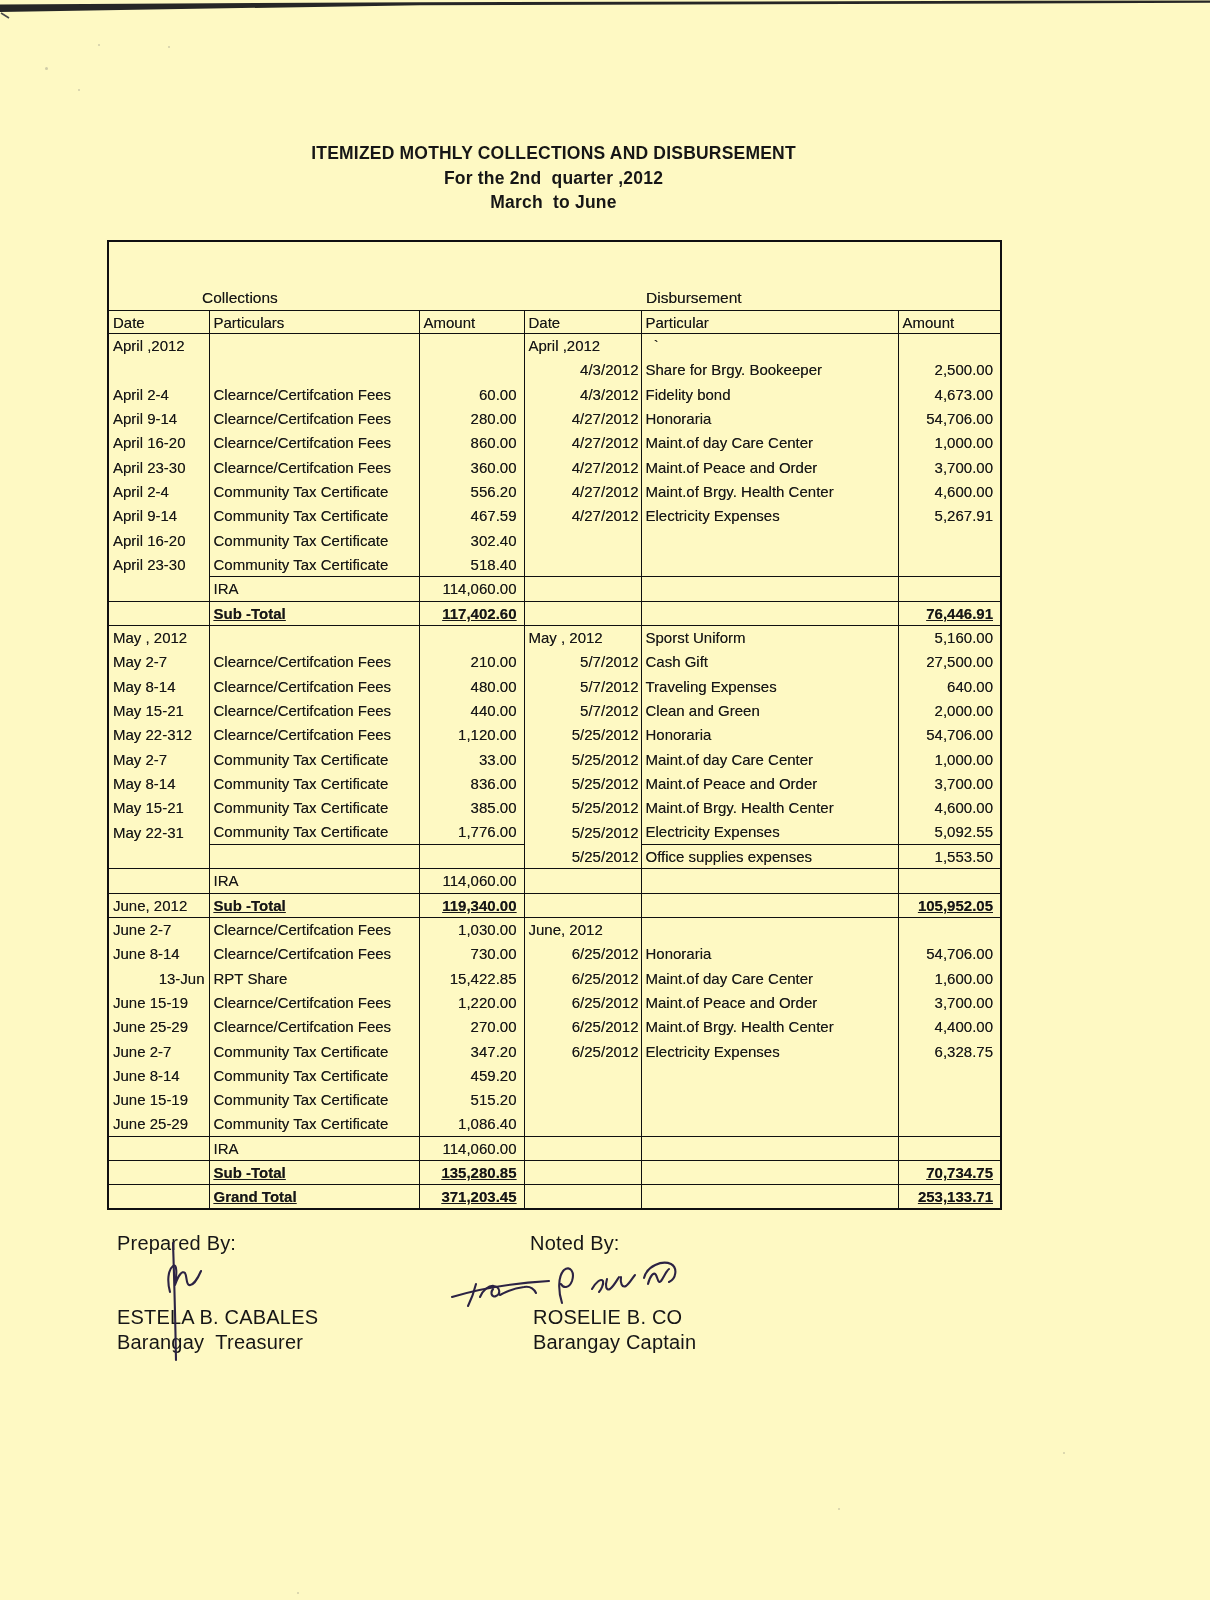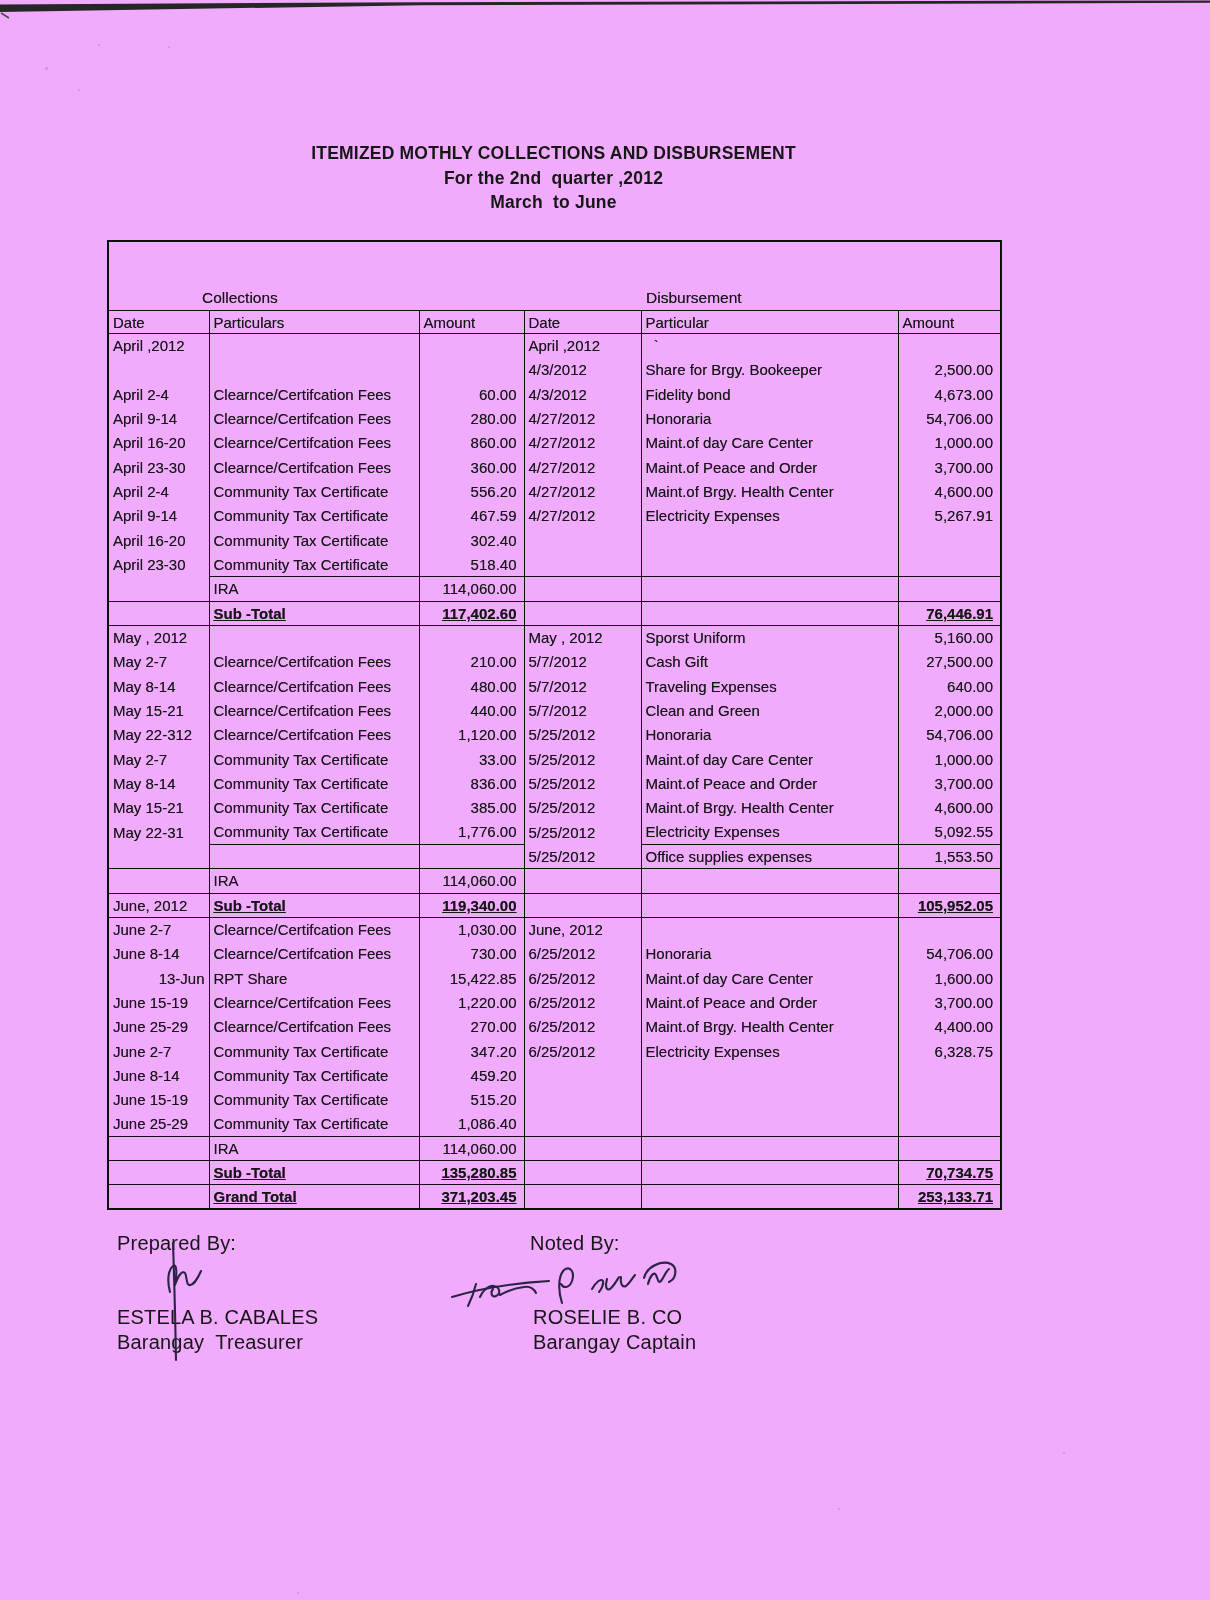--- a/index.html
+++ b/index.html
@@ -1,18 +1,18 @@
 <!DOCTYPE html>
 <html style="--ink: #2c2344;"><head>
 <meta charset="utf-8">
 <style>
   html,body{margin:0;padding:0;background:#ffffff;}
   .page{
     position:relative; width:1210px; height:1600px; overflow:hidden;
-    background:#f0abfc; color:#161616;
+    background:#fef9c3; color:#161616;
     font-family:"Liberation Sans","DejaVu Sans",sans-serif;
   }
   
   .scan-edge{position:absolute;top:0;left:0;}
   
   .title-block{position:absolute;left:107px;top:141px;width:893px;text-align:center;}
   .title-block div{white-space:pre;font-weight:700;font-size:17.5px;line-height:24.5px;letter-spacing:.2px;}
   
   .tbl-wrap{position:absolute;left:107px;top:240px;width:893px;}
   table{border-collapse:collapse;table-layout:fixed;width:893px;border:2.2px solid #101010;}
@@ -20,21 +20,21 @@
         text-shadow:0 0 .4px rgba(10,10,10,.55);padding:0 2px 0 4px;vertical-align:middle;}
   tr.band{height:44px;}
   tr.band td{position:relative;padding:0;}
   tr.band td{border-bottom:1.7px solid #101010;}
   .grp{position:absolute;bottom:3px;font-size:15.5px;}
   tr.colhead{height:23px;}
   tr.colhead th{text-align:left;border-bottom:1.8px solid #101010;}
   tr.colhead th + th, tbody td + td{border-left:1.7px solid #101010;}
   tbody tr{height:24.33px;}
   td.amt{text-align:right;padding-right:7px;}
-  td.dater{text-align:left;padding-right:2px;}
+  td.dater{text-align:right;padding-right:2px;}
   td.al{text-align:left;padding-left:4px;}
   td.ar{text-align:right;padding-right:4px;}
   td.b{font-weight:700;text-decoration:underline;}
   td.bt{border-top:1.8px solid #101010;}
   
   .sig{position:absolute;font-size:20px;white-space:pre;letter-spacing:.2px;}
   .ink{position:absolute;left:0;top:1195px;color:var(--ink,#2c2344);}
   .speck{position:absolute;background:#6f6f6f;border-radius:50%;opacity:.32;}
 </style>
 </head>

